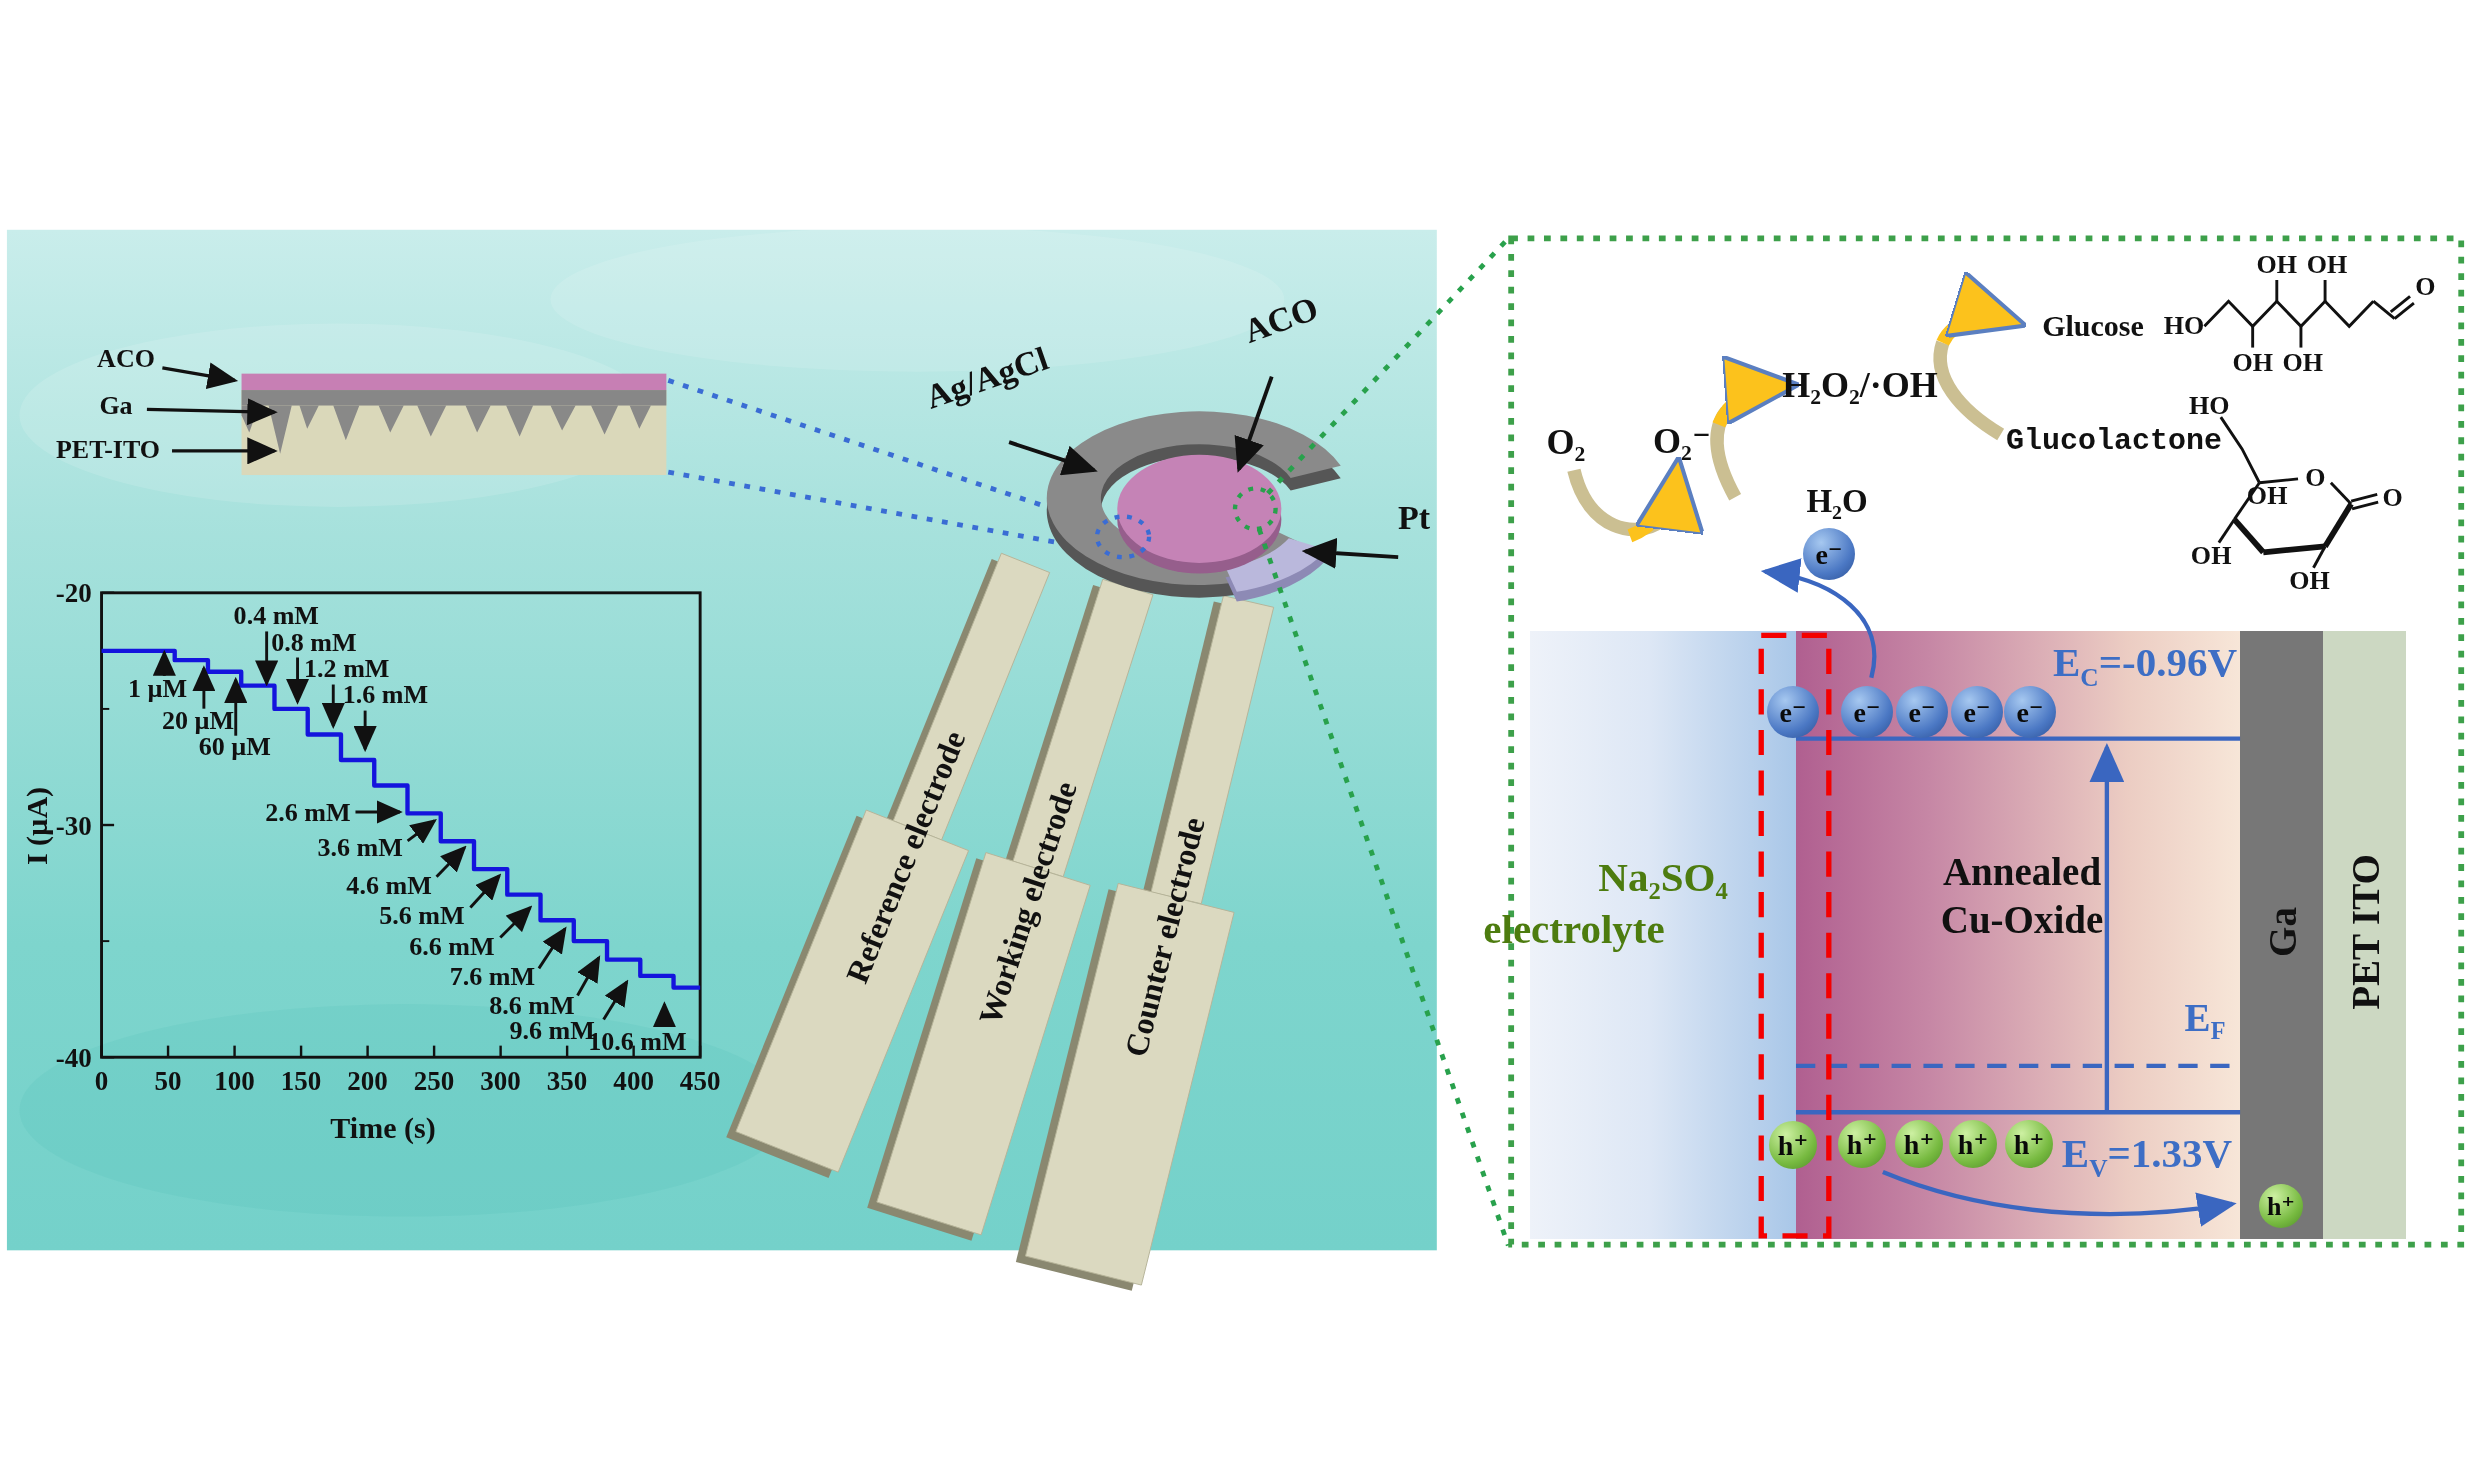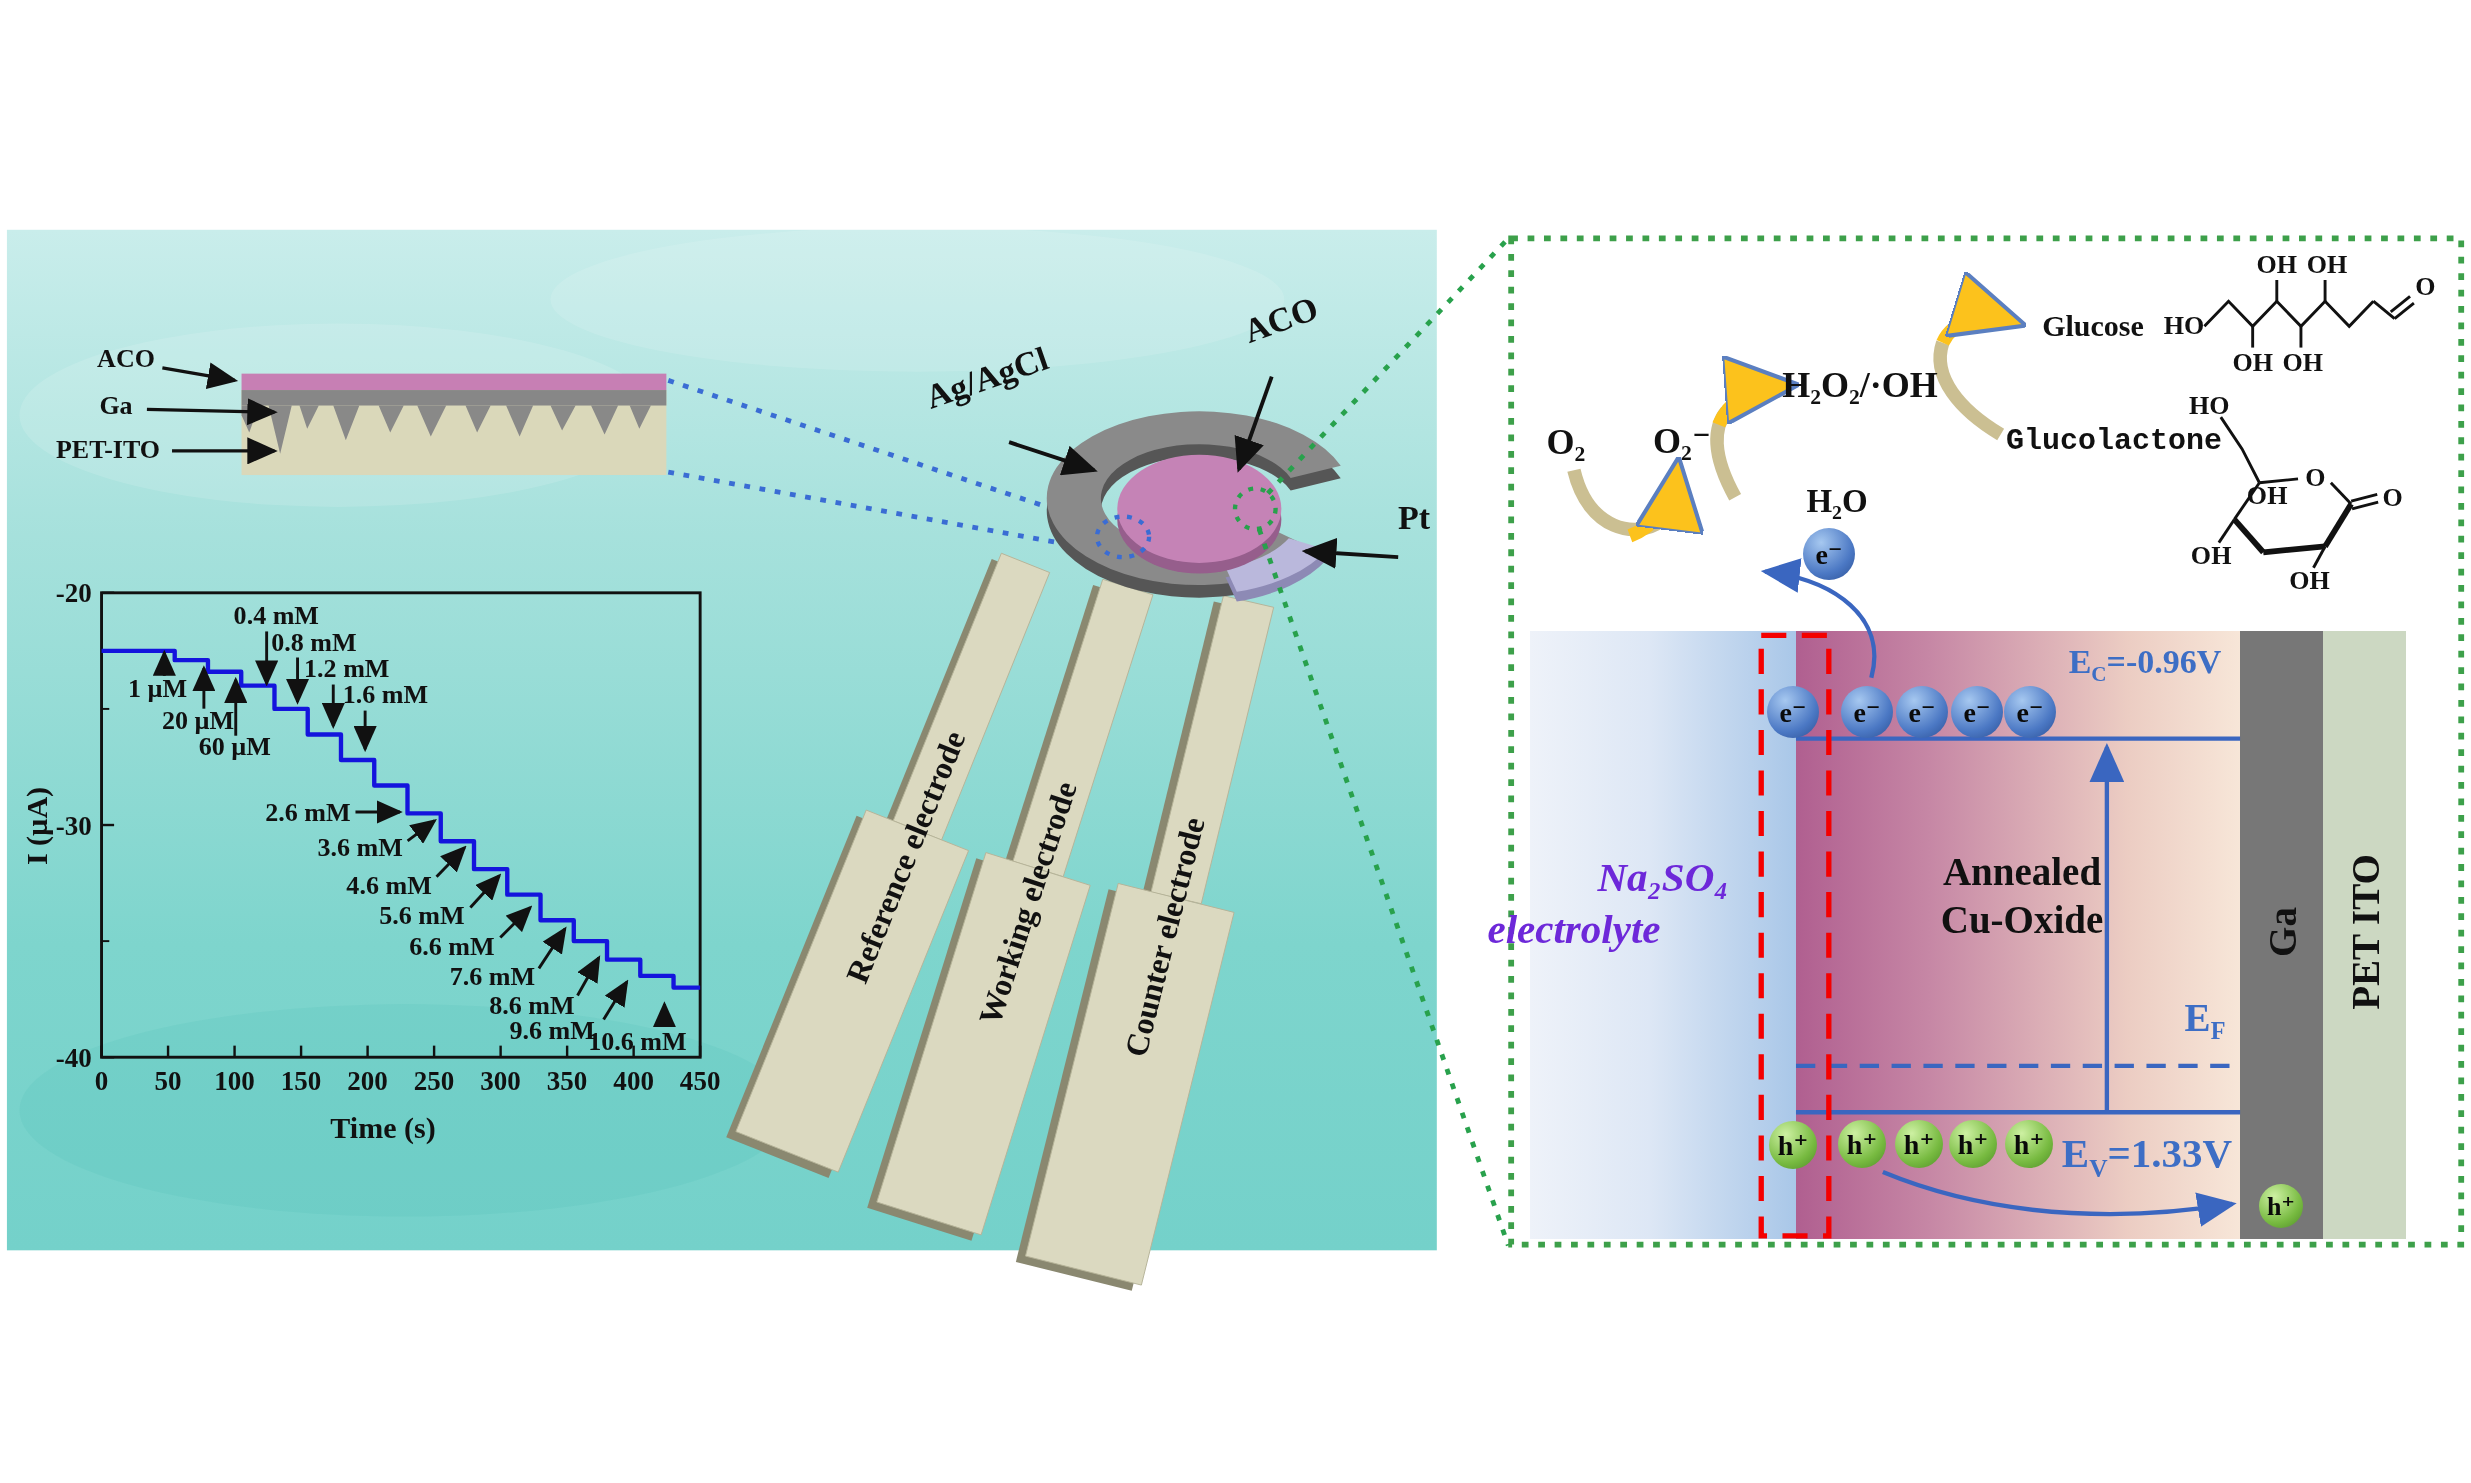--- a/index.html
+++ b/index.html
@@ -12,21 +12,21 @@
   .sph{position:absolute;transform:translate(-50%,-50%);border-radius:50%;
        display:flex;align-items:center;justify-content:center;z-index:5;
        font-weight:bold;font-size:28px;color:#0a0a0a;}
   .esph{width:52px;height:52px;background:radial-gradient(circle at 35% 28%,#a6c8f0,#4b78c4 62%,#2a4e92);}
   .hsph{width:48px;height:48px;background:radial-gradient(circle at 35% 28%,#cdf0a2,#77ba40 62%,#4d8b27);}
   .tick{font:bold 28px "Liberation Serif",serif;fill:#111;}
   .ann{font:bold 27px "Liberation Serif",serif;fill:#111;}
   .stx{font:bold 27px "Liberation Serif",serif;fill:#111;}
   sub{font-size:62%;}
   .blue{color:#3d6ec5;}
-  .orange{color:#6d28d9;font-style:italic;}
+  .orange{color:#4d7c0f;}
 </style>
 </head>
 <body>
 <div id="page">
 
 <svg width="2472" height="1483" style="z-index:1" viewBox="0 0 2560 1536">
   <defs>
     <linearGradient id="teal" x1="0" y1="0" x2="0" y2="1">
       <stop offset="0" stop-color="#c9edeb"></stop>
           <stop offset="0.3" stop-color="#a6e1dc"></stop>
@@ -258,21 +258,21 @@
 <div class="lbl" style="left:1837px;top:501px;font-size:33px;">H₂O</div>
 <div class="lbl" style="left:2093px;top:326px;font-size:30px;">Glucose</div>
 <div class="lbl" style="left:2114px;top:441px;font-size:30px;font-family:Liberation Mono, monospace;">Glucolactone</div>
 
 <div class="lbl orange" style="left:1663px;top:877px;font-size:41px;">Na₂SO₄</div>
 <div class="lbl orange" style="left:1574px;top:929px;font-size:41px;">electrolyte</div>
 <div class="lbl" style="left:2022px;top:871px;font-size:39px;">Annealed</div>
 <div class="lbl" style="left:2022px;top:919px;font-size:39px;text-align:center;">Cu-Oxide</div>
 <div class="lbl" style="left:2282px;top:932px;font-size:39px;transform:translate(-50%,-50%) rotate(-90deg);">Ga</div>
 <div class="lbl" style="left:2365px;top:932px;font-size:39px;transform:translate(-50%,-50%) rotate(-90deg);">PET ITO</div>
-<div class="lbl blue" style="left:2145px;top:665px;font-size:34px;"><span>E</span><sub>C</sub><span>=-0.96V</span></div>
+<div class="lbl blue" style="left:2145px;top:665px;font-size:41px;"><span>E</span><sub>C</sub><span>=-0.96V</span></div>
 <div class="lbl blue" style="left:2205px;top:1020px;font-size:39px;"><span>E</span><sub>F</sub><span></span></div>
 <div class="lbl blue" style="left:2147px;top:1156px;font-size:41px;"><span>E</span><sub>V</sub><span>=1.33V</span></div>
 
 <div class="sph esph" style="left:1829px;top:554px;">e⁻</div>
 <div class="sph esph" style="left:1793px;top:712px;">e⁻</div>
 <div class="sph esph" style="left:1867px;top:712px;">e⁻</div>
 <div class="sph esph" style="left:1922px;top:712px;">e⁻</div>
 <div class="sph esph" style="left:1977px;top:712px;">e⁻</div>
 <div class="sph esph" style="left:2030px;top:712px;">e⁻</div>
 <div class="sph hsph" style="left:1793px;top:1145px;">h⁺</div>

